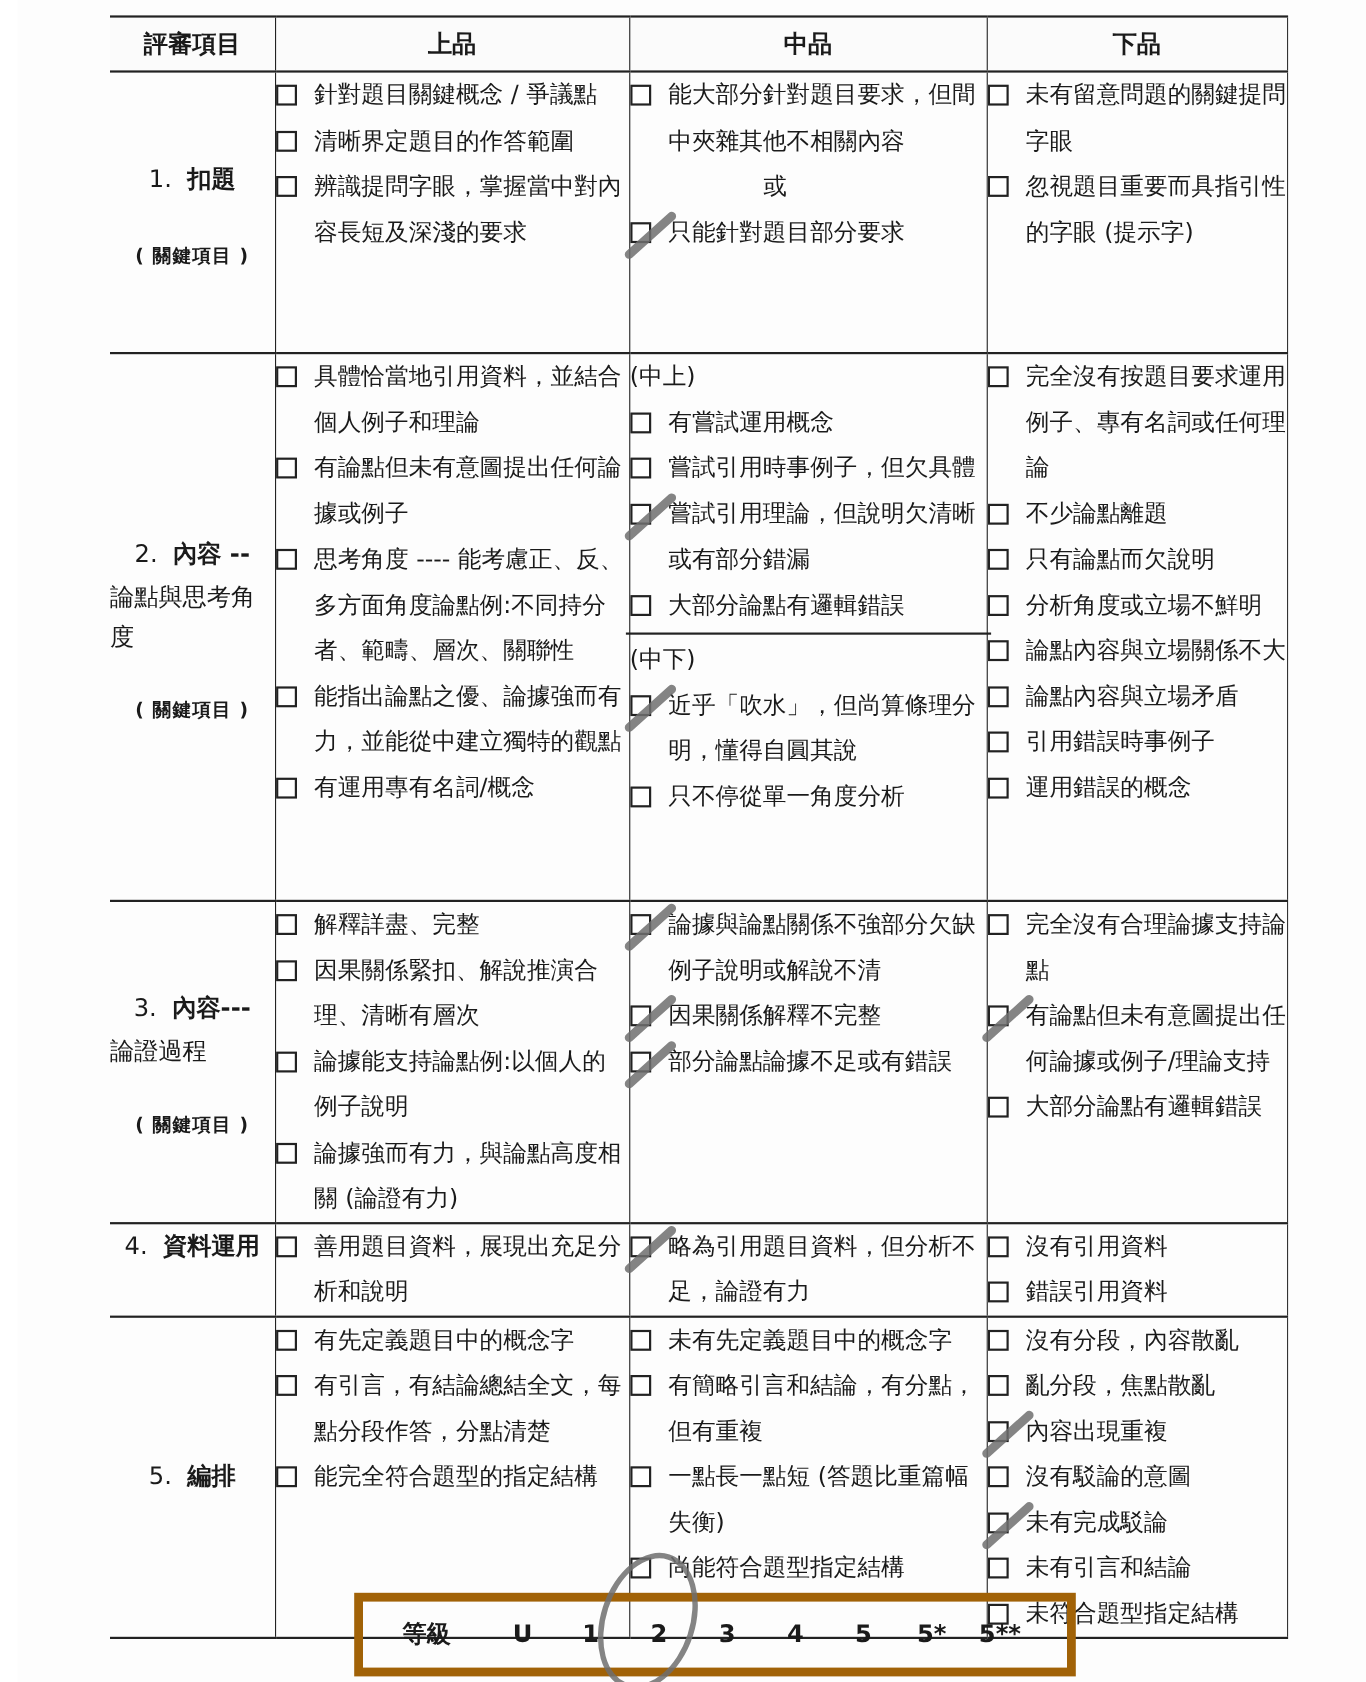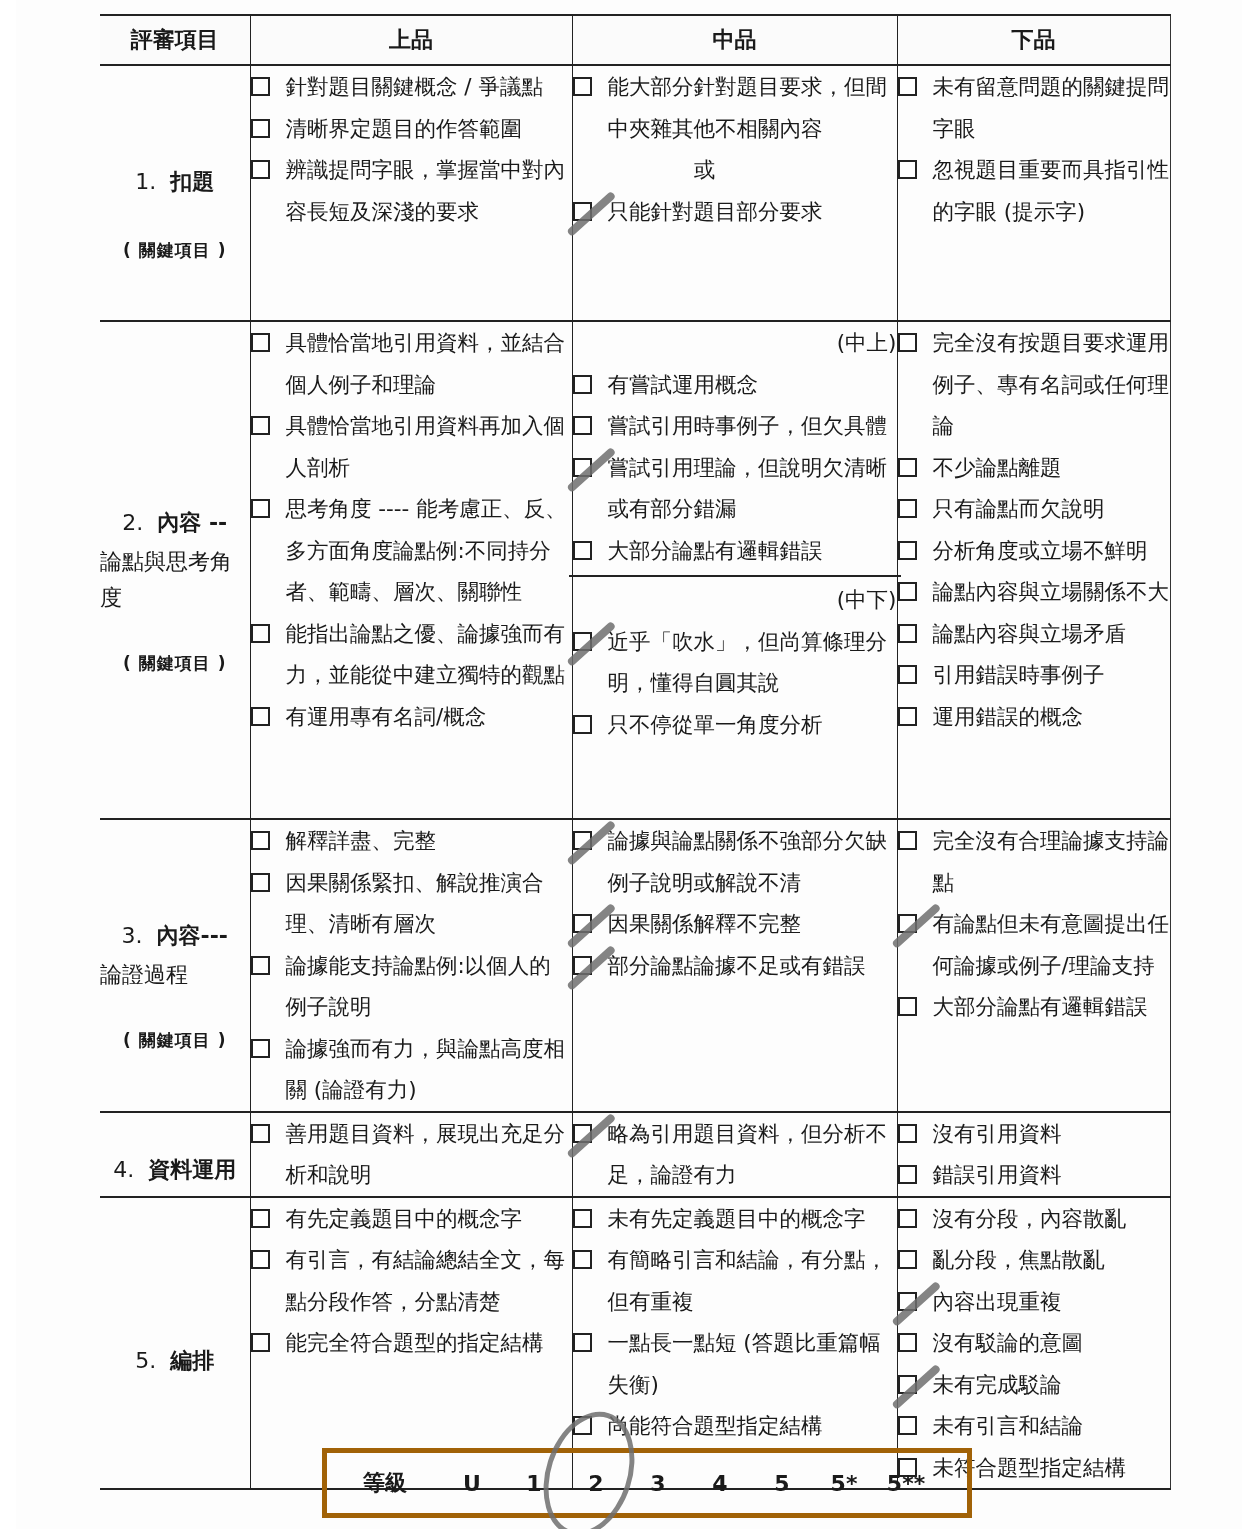--- a/index.html
+++ b/index.html
@@ -22,42 +22,42 @@
     border-left:1.5px solid #222; border-right:1.5px solid #222;
     vertical-align:top; padding:0;
   }
   table.rubric tr > *:first-child { border-left:none; }
   table.rubric tr > *:last-child { border-right:1.5px solid #333; }
   table.rubric th {
     height:48px; font-size:22px; font-weight:bold; text-align:center; vertical-align:middle;
     background:#fbfbfb;
   }
   .crit { text-align:center; vertical-align:middle !important; font-size:22px; }
-  .crit .title { font-weight:bold; display:block; line-height:42px;margin-top:36px; }
+  .crit .title { font-weight:bold; display:block; line-height:42px; }
   .crit .title .num { font-weight:normal; margin-right:14px; }
   .crit .sub { display:block; line-height:36px; text-align:left; padding-right:14px; }
   .crit .key { display:block; font-size:17px; margin-top:36px; letter-spacing:1px;font-weight:bold; }
   .cell { padding:4px 8px 4px 12px; font-size:21.5px; line-height:41.5px; }
   .item { display:flex; align-items:flex-start; position:relative; }
   .box {
     flex:0 0 auto; width:15px; height:15px; border:2px solid #222; margin-top:11px; margin-right:16px;
     background:#fff; cursor:pointer; position:relative;
   }
   .item .txt { flex:1 1 auto; }
   .mark {
     position:absolute; left:-6px; top:-6px; width:60px; height:8px; border-radius:5px;
     background:rgba(110,110,110,0.85); transform-origin:left center; transform:rotate(-42deg);
     top:26px; pointer-events:none;
   }
   .or { text-align:center; padding-right:60px; }
-  .subhead { text-align:right; }
+  .subhead { text-align:left; }
   .divider { border-top:2px solid #222; margin:4px -4px 2px -4px; }
   .grade {
     position:absolute; left:306px; top:1448px; width:640px; height:60px;
-    border:5px solid #a16207; display:flex; align-items:center; font-size:22px; font-weight:bold;
+    border:8px solid #a16207; display:flex; align-items:center; font-size:22px; font-weight:bold;
   }
   .grade .lbl { margin-left:36px; margin-right:34px; font-size:22px; }
   .grade .g { width:62px; text-align:center; cursor:pointer; }
   .circle {
     position:absolute; left:530px; top:1410px; width:76px; height:118px;
     border:5px solid rgba(110,110,110,0.85); border-radius:50%;
     transform:rotate(18deg); pointer-events:none;
   }
 </style>
 </head>
@@ -132,21 +132,21 @@
         <span class="sub">論點與思考角度</span>
         <span class="key">( 關鍵項目 )</span>
       </td>
       <td class="cell">
         <div class="item">
               <span class="box"></span>
               <span class="txt">具體恰當地引用資料，並結合個人例子和理論</span>
             </div>
         <div class="item">
               <span class="box"></span>
-              <span class="txt">具體恰當地引用資料再加入個人剖析</span>
+              <span class="txt">有論點但未有意圖提出任何論據或例子</span>
             </div>
         <div class="item">
               <span class="box"></span>
               <span class="txt">思考角度 ---- 能考慮正、反、多方面角度論點例:不同持分者、範疇、層次、關聯性</span>
             </div>
         <div class="item">
               <span class="box"></span>
               <span class="txt">能指出論點之優、論據強而有力，並能從中建立獨特的觀點</span>
             </div>
         <div class="item">

